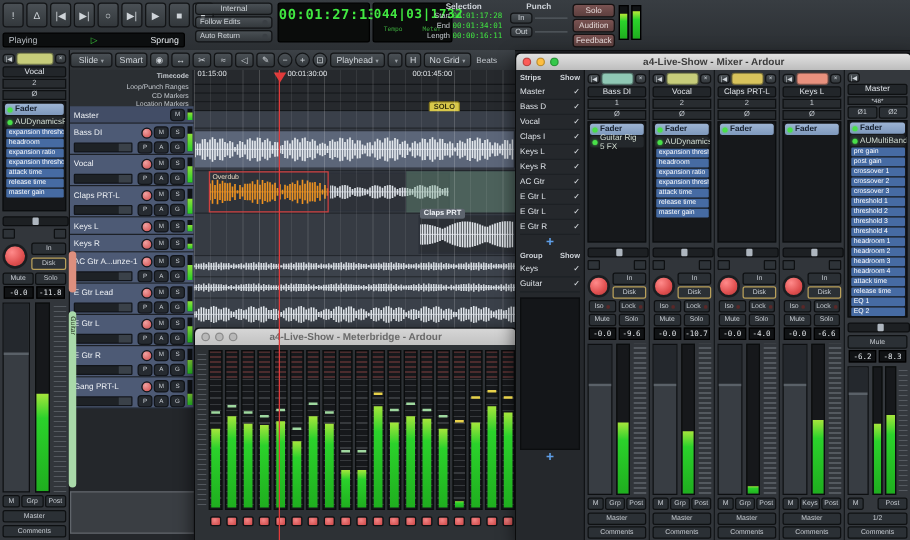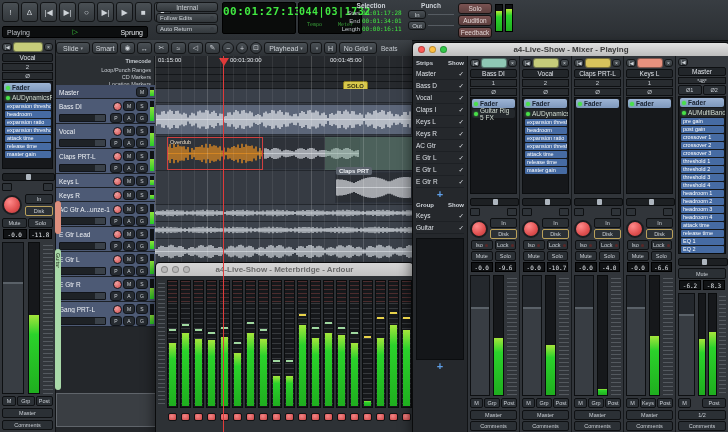--- a/index.html
+++ b/index.html
@@ -801,21 +801,21 @@
     </div>
   </div>
 
   <div id="mixer" class="win">
     <div class="titlebar">
       <div class="lights">
         <div class="light" style="background:#fc5b57;"></div>
         <div class="light" style="background:#fdbe41;"></div>
         <div class="light" style="background:#34c84a;"></div>
       </div>
-      <div class="title">a4-Live-Show - Mixer - Playing</div>
+      <div class="title">a4-Live-Show - Mixer - Ardour</div>
     </div>
     <div id="mixbody">
 
       <div id="stripspanel">
         <div class="sphead">
             <span>Strips</span>
             <span>Show</span>
           </div>
         <div>
 

